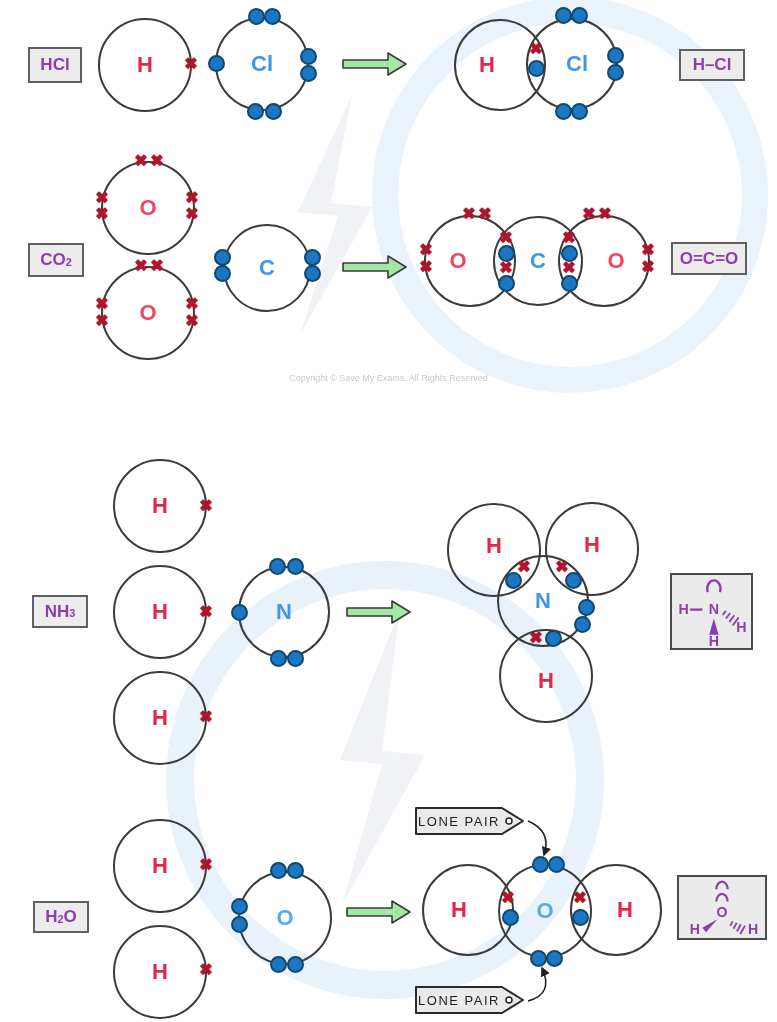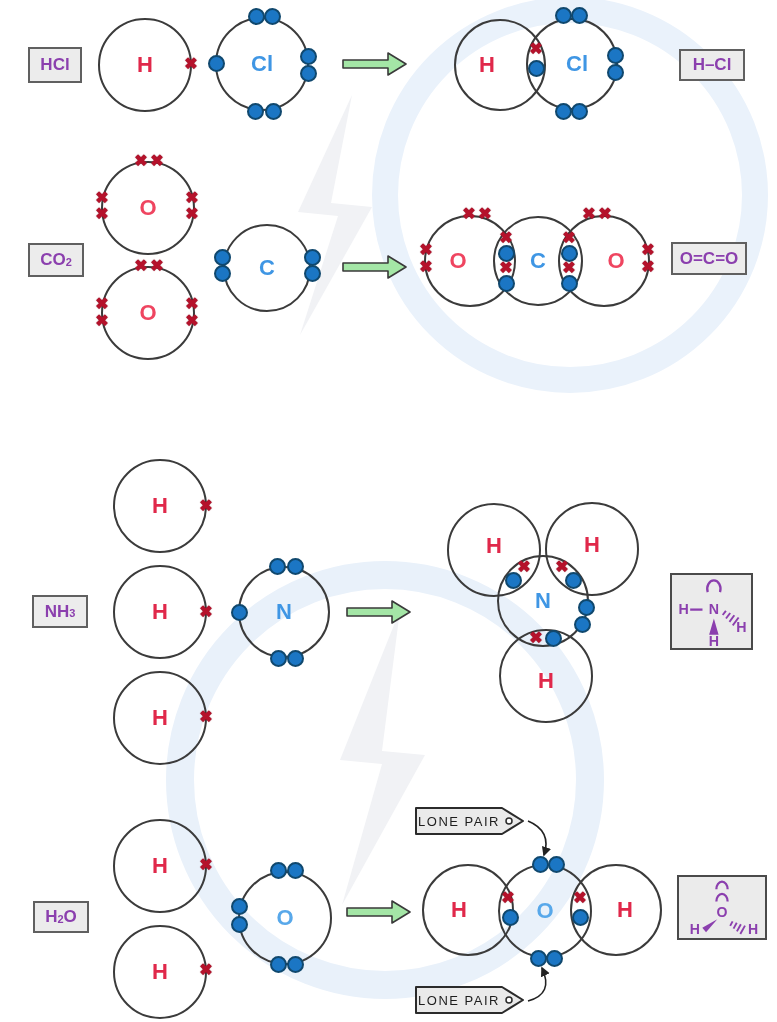--- a/index.html
+++ b/index.html
@@ -145,20 +145,21 @@
 
   <span class="cross" style="left:580px;top:205px;">✖</span>
   <span class="cross" style="left:596px;top:205px;">✖</span>
   <span class="cross" style="left:639px;top:241px;">✖</span>
   <span class="cross" style="left:639px;top:258px;">✖</span>
 
   <div class="tag" style="left:671px;top:242px;width:76px;height:33px;">
       <span>O=C=O</span>
     </div>
 
+  <div class="copyright">Copyright © Save My Exams. All Rights Reserved</div>
 
   <div class="tag" style="left:32px;top:595px;width:56px;height:33px;">
     <span>NH</span>
       <sub>3</sub>
   </div>
 
   <div class="atom" style="left:113px;top:459px;width:94px;height:94px;">
       <span class="letter red">H</span>
     </div>
   <span class="cross" style="left:197px;top:497px;">✖</span>

